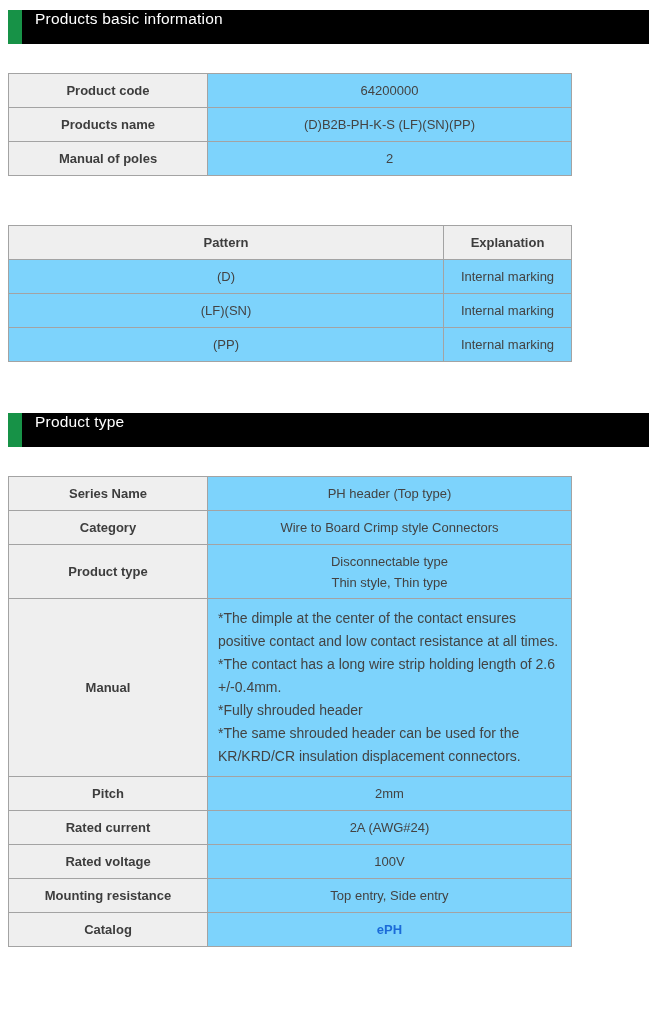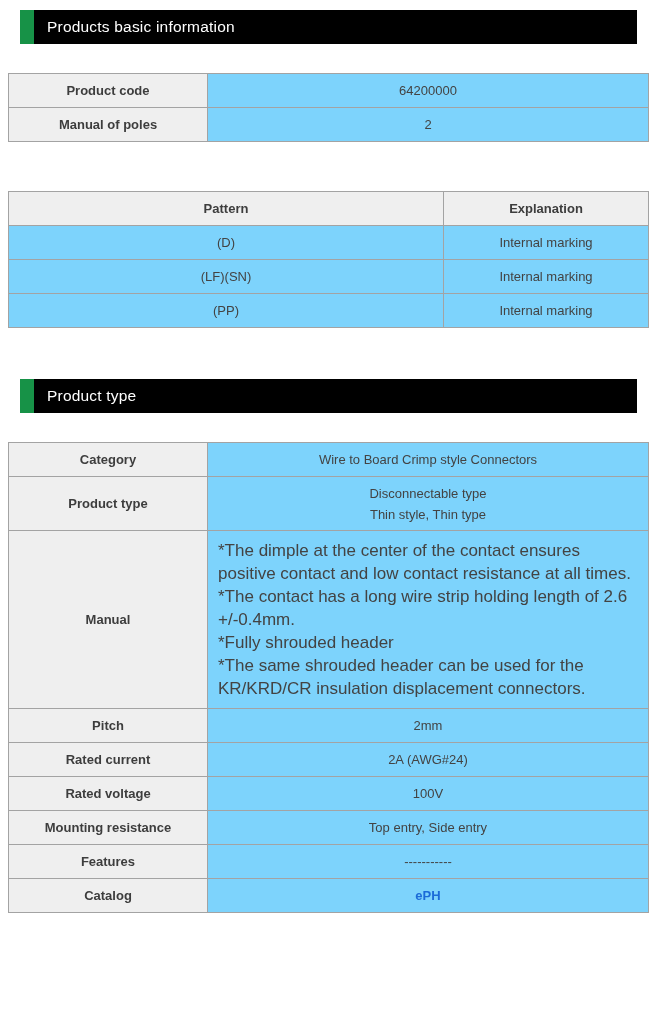--- a/index.html
+++ b/index.html
@@ -10,39 +10,38 @@
     color: #404040;
   }
   .page {
     width: 657px;
     height: 1012px;
     background: #ffffff;
     overflow: hidden;
   }
   
   .section-bar {
-    margin: 0 20px;
+    margin: 0 8px;
     height: 34px;
     background: #000000;
     border-left: 14px solid #179247;
     display: flex;
-    align-items: center;
     padding-left: 13px;
     color: #ffffff;
     font-size: 15.5px;
     letter-spacing: 0.2px;
   }
   .bar-1 { margin-top: 10px; }
   .bar-2 { margin-top: 51px; }
 
   
   table {
     border-collapse: collapse;
     margin-left: 8px;
-    width: 641px;
+    width: 564px;
     table-layout: fixed;
     font-size: 13px;
   }
   td, th {
     border: 1px solid #a3a3a3;
     text-align: center;
     vertical-align: middle;
     height: 34px;
     padding: 2px 8px;
     font-weight: normal;
@@ -61,21 +60,21 @@
   .tbl-pattern .col-pattern { width: 435px; }
   .tbl-product { margin-top: 29px; }
   .tbl-product .label-cell { width: 199px; }
   .row-tall td { height: 54px; }
   .row-manual td { height: 162px; }
   .manual-text {
     text-align: left;
     white-space: pre-line;
     line-height: 23px;
     padding: 8px 10px;
-    font-size: 17px;
+    font-size: 14px;
   }
   .link {
     color: #1b6bd8;
     font-weight: bold;
     text-decoration: none;
   }
 </style>
 </head>
 <body>
 
@@ -83,20 +82,24 @@
 
   <div class="section-bar bar-1">
     <span>Products basic information</span>
   </div>
 
   <table class="tbl-basic">
     <tbody>
       <tr>
         <td class="label-cell">Product code</td>
         <td class="value-cell">64200000</td>
+      </tr>
+      <tr>
+        <td class="label-cell">Products name</td>
+        <td class="value-cell">(D)B2B-PH-K-S (LF)(SN)(PP)</td>
       </tr>
       <tr>
         <td class="label-cell">Manual of poles</td>
         <td class="value-cell">2</td>
       </tr>
     </tbody>
   </table>
 
   <table class="tbl-pattern">
     <thead>
@@ -121,20 +124,24 @@
     </tbody>
   </table>
 
   <div class="section-bar bar-2">
     <span>Product type</span>
   </div>
 
   <table class="tbl-product">
     <tbody>
       <tr>
+        <td class="label-cell">Series Name</td>
+        <td class="value-cell">PH header (Top type)</td>
+      </tr>
+      <tr>
         <td class="label-cell">Category</td>
         <td class="value-cell">Wire to Board Crimp style Connectors</td>
       </tr>
       <tr class="row-tall">
         <td class="label-cell">Product type</td>
         <td class="value-cell multiline">Disconnectable type
 Thin style, Thin type</td>
       </tr>
       <tr class="row-manual">
         <td class="label-cell">Manual</td>
@@ -153,24 +160,20 @@
       </tr>
       <tr>
         <td class="label-cell">Rated voltage</td>
         <td class="value-cell">100V</td>
       </tr>
       <tr>
         <td class="label-cell">Mounting resistance</td>
         <td class="value-cell">Top entry, Side entry</td>
       </tr>
       <tr>
-        <td class="label-cell">Features</td>
-        <td class="value-cell">-----------</td>
-      </tr>
-      <tr>
         <td class="label-cell">Catalog</td>
         <td class="value-cell">
           <a href="#" class="link">ePH</a>
         </td>
       </tr>
     </tbody>
   </table>
 
 </div>
 

